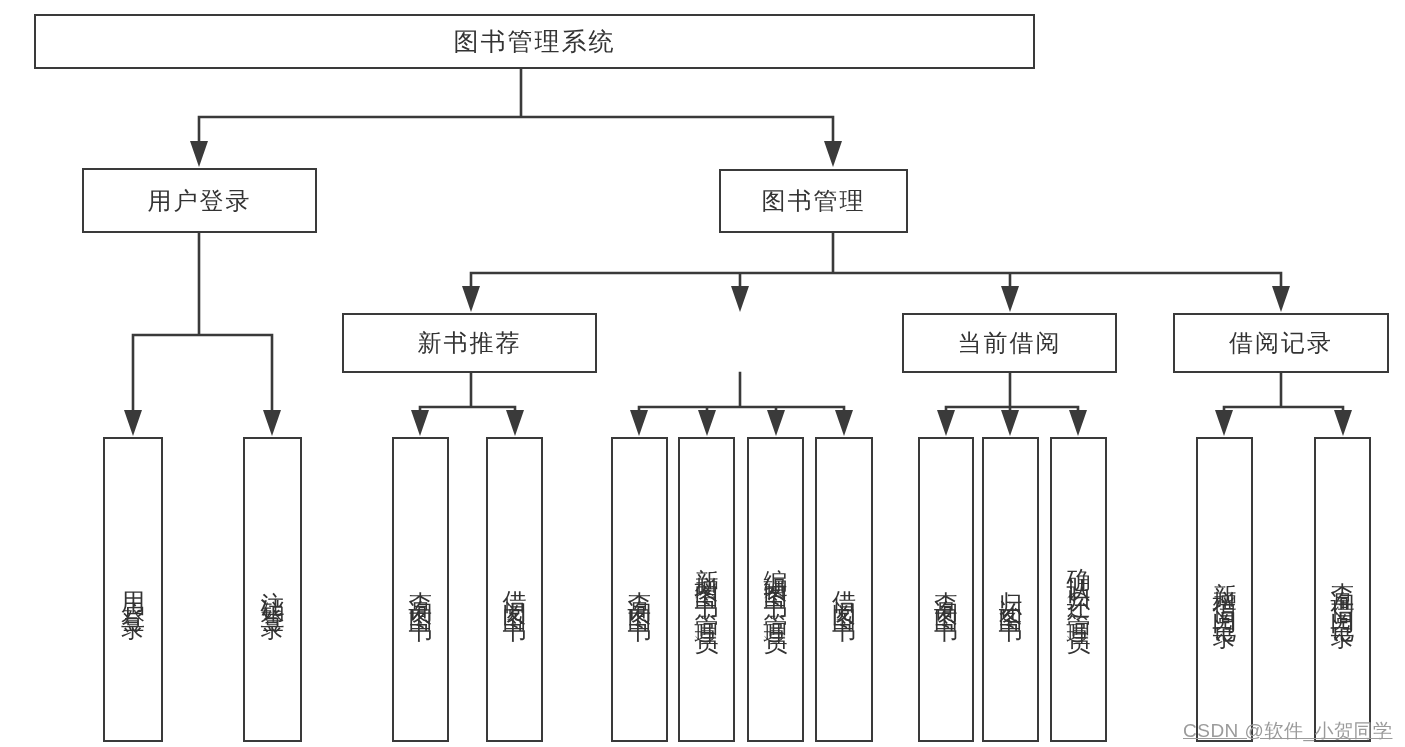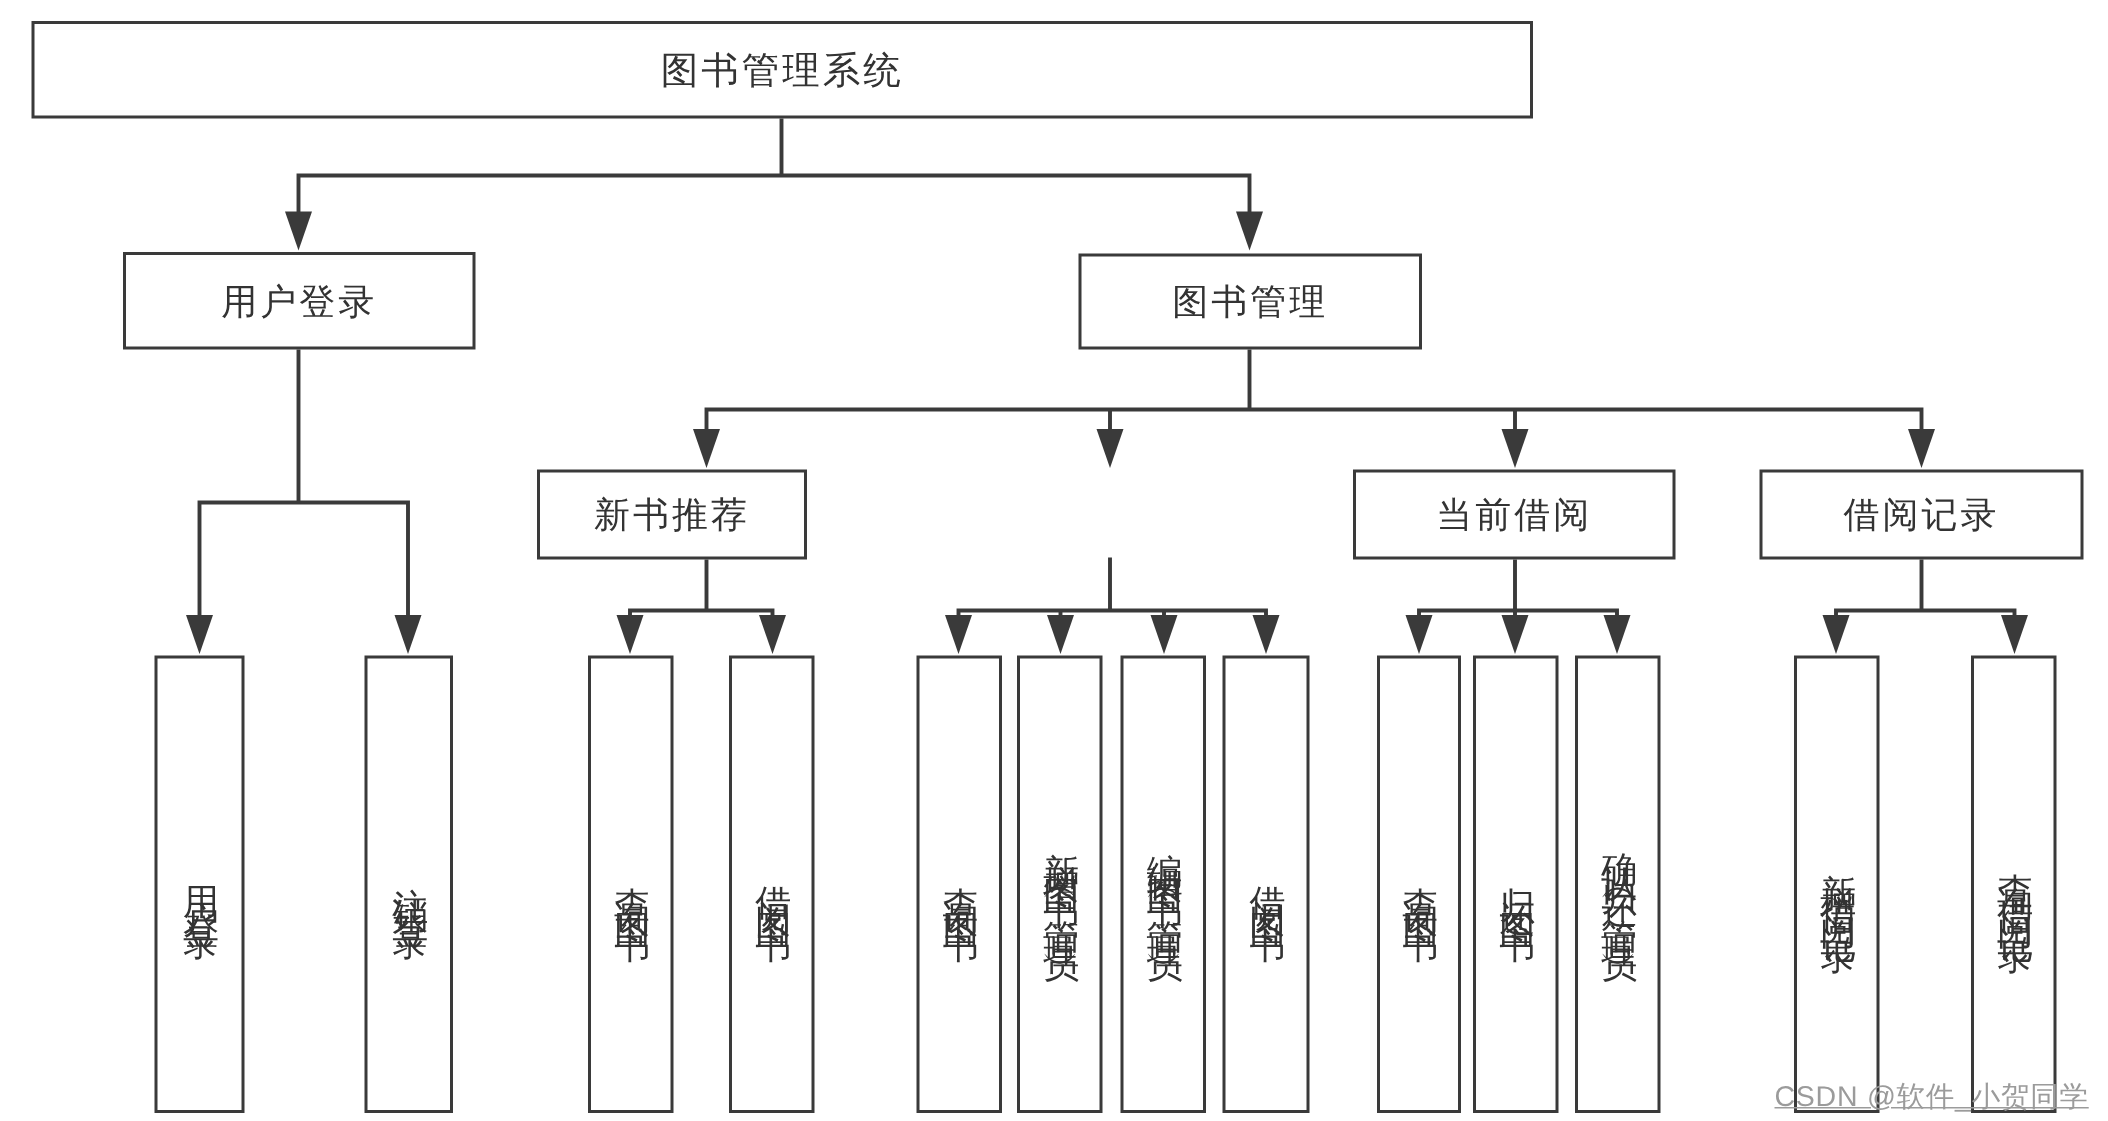--- a/index.html
+++ b/index.html
@@ -20,21 +20,21 @@
     position: absolute;
     box-sizing: border-box;
     border: 2.5px solid #3a3a3a;
     background: #ffffff;
     display: flex;
     align-items: center;
     justify-content: center;
     z-index: 2;
     color: #333333;
   }
-  .box.root { left: 21px; top: 14px; width: 1001px; height: 65px; }
+  .box.root { left: 34px; top: 14px; width: 1001px; height: 55px; }
   .box.lvl1 { height: 65px; }
   .box.lvl2 { top: 313px; height: 60px; }
   .box.leaf { top: 437px; height: 305px; }
   .hlabel {
     font-size: 24px;
     letter-spacing: 2px;
     color: #333333;
     white-space: nowrap;
   }
   .root .hlabel { font-size: 25px; }
@@ -96,25 +96,25 @@
     </g>
   </svg>
 
   <div class="box root">
     <span class="hlabel">图书管理系统</span>
   </div>
 
   <div class="box lvl1" style="left:82px; top:168px; width:235px;">
     <span class="hlabel">用户登录</span>
   </div>
-  <div class="box lvl1" style="left:719px; top:169px; width:229px; height:64px;">
+  <div class="box lvl1" style="left:719px; top:169px; width:189px; height:64px;">
     <span class="hlabel">图书管理</span>
   </div>
 
-  <div class="box lvl2" style="left:358px; width:180px;">
+  <div class="box lvl2" style="left:342px; width:255px;">
     <span class="hlabel">新书推荐</span>
   </div>
   <div class="box lvl2" style="left:902px; width:215px;">
     <span class="hlabel">当前借阅</span>
   </div>
   <div class="box lvl2" style="left:1173px; width:216px;">
     <span class="hlabel">借阅记录</span>
   </div>
 
   <div class="box leaf" style="left:103px; width:60px;">

